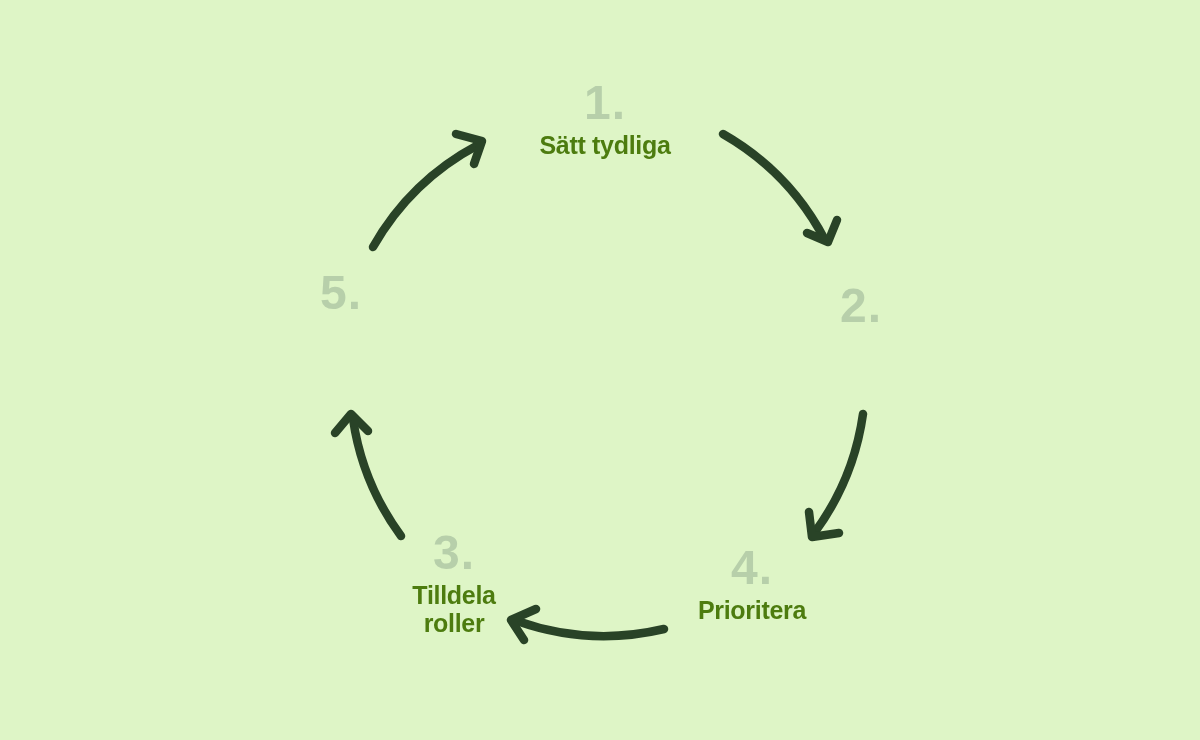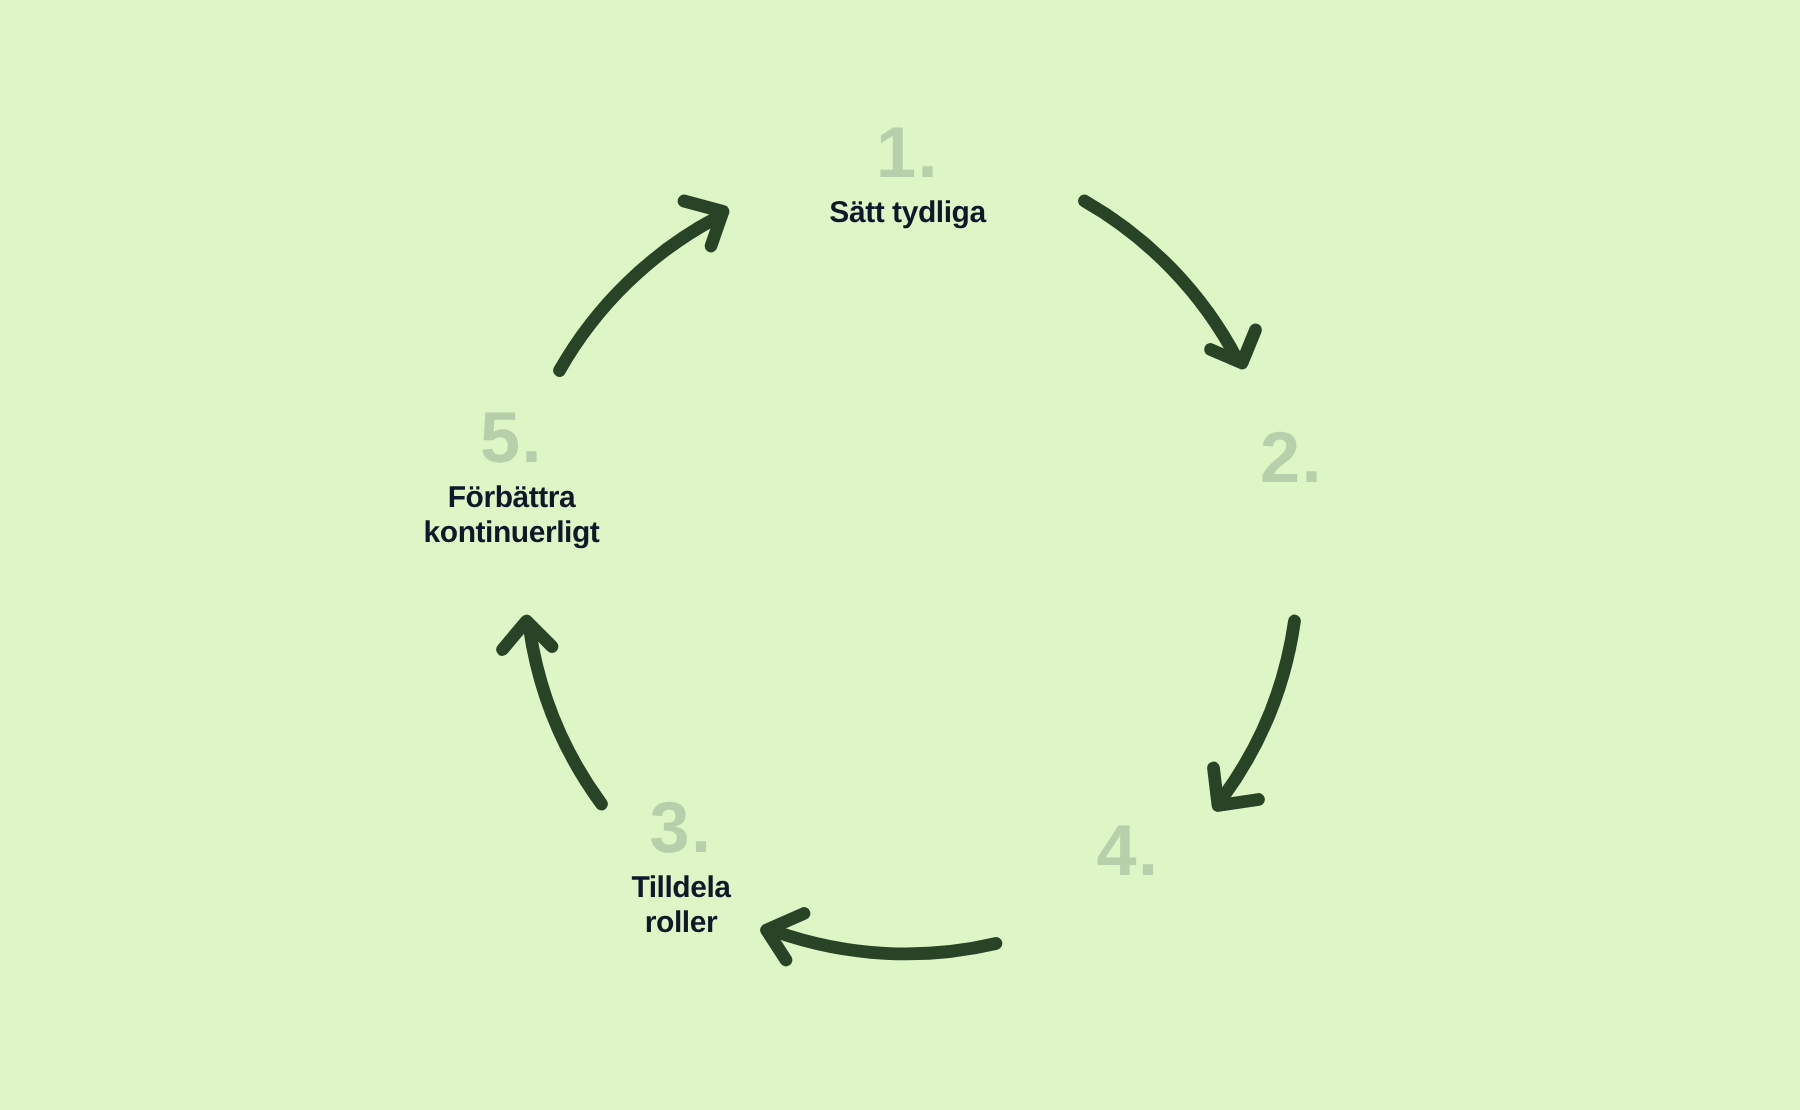--- a/index.html
+++ b/index.html
@@ -40,24 +40,24 @@
   .step-number {
     font-size: 48px;
     font-weight: 800;
     line-height: 1;
     color: #b7cfaa;
     letter-spacing: 1px;
     white-space: nowrap;
   }
   .step-label {
     margin-top: 4px;
-    font-size: 20px;
+    font-size: 25px;
     font-weight: 800;
     line-height: 1.13;
-    color: #0f172a;
+    color: #4d7c0f;
     letter-spacing: -0.3px;
   }
   .step-label .line {
     white-space: nowrap;
   }
   .step-1 { left: 605px; top: 79px; }
   .step-2 { left: 861px; top: 282px; }
   .step-3 { left: 454px; top: 529px; }
   .step-4 { left: 752px; top: 544px; }
   .step-5 { left: 341px; top: 269px; }
@@ -109,23 +109,22 @@
   <div class="step step-3">
     <div class="step-number">3.</div>
     <div class="step-label">
       <div class="line">Tilldela</div>
       <div class="line">roller</div>
     </div>
   </div>
 
   <div class="step step-4">
     <div class="step-number">4.</div>
+    <div class="step-label">
+      <div class="line">Prioritera</div>
+    </div>
   </div>
 
   <div class="step step-5">
     <div class="step-number">5.</div>
-    <div class="step-label">
-      <div class="line">Förbättra</div>
-      <div class="line">kontinuerligt</div>
-    </div>
   </div>
 
 </div>
 
 </body></html>

